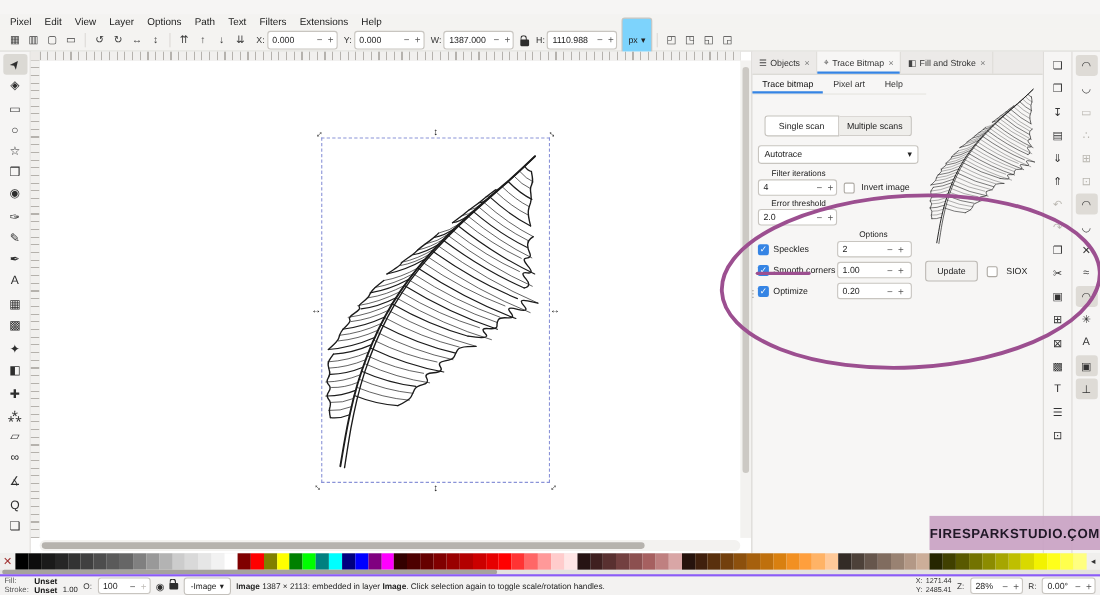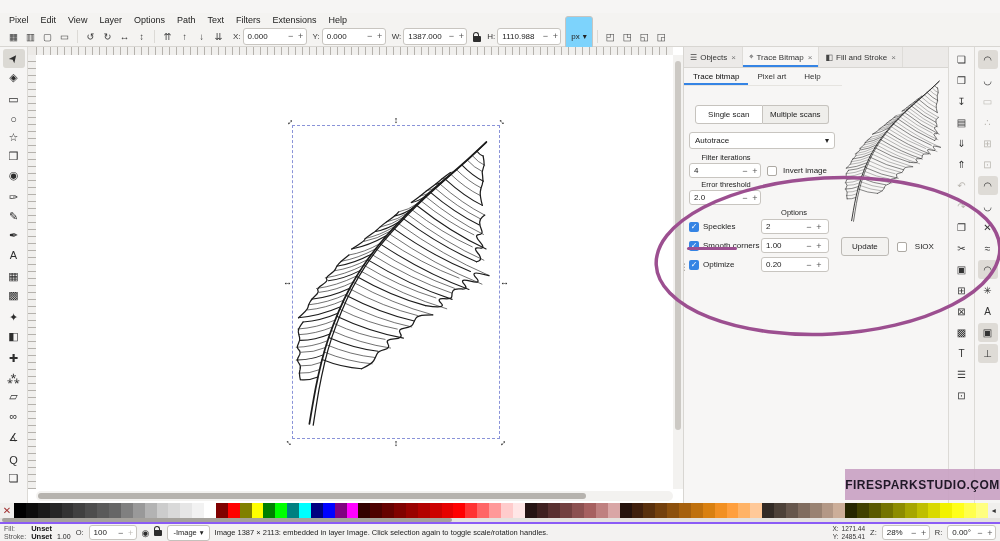--- a/index.html
+++ b/index.html
@@ -92,21 +92,21 @@
   .palette-scroll div{position:absolute;left:2px;top:0;height:4px;width:45%;background:#a5a29d;border-radius:2px}
   .statusbar{position:absolute;left:0;top:522px;width:100%;height:19px;background:#f3f2f1;border-top:2px solid #8b5cf6;display:flex;align-items:center;font-size:8px;box-sizing:border-box;padding:0 4px;gap:5px}
   .fs-grid{display:grid;grid-template-columns:auto auto auto;column-gap:5px;row-gap:0;font-size:7px;line-height:8px;align-items:center}
   .fs-lab{color:#555}
   .fs-val{font-weight:bold;color:#111;font-size:7.5px}
   .sb-spin{height:13px}
   .sb-spin .val{min-width:18px}
   .eye{font-size:9px;color:#2d2d2d}
   .layerbtn{display:flex;align-items:center;gap:3px;background:#fff;border:1px solid #c4c1bc;border-radius:3px;height:14px;padding:0 5px;font-size:7.5px}
   .sb-msg{flex:1;color:#222;font-size:7.5px;white-space:nowrap;overflow:hidden}
-  .sb-msg b{font-weight:normal}
+  .sb-msg b{font-weight:bold}
   .xy-grid{display:grid;grid-template-columns:auto auto;column-gap:3px;font-size:6.5px;line-height:7.5px;text-align:right;color:#333}
   .zr-lab{font-size:7.5px;color:#333}
   
   .tooltip{position:absolute;left:750px;top:254px;width:218px;background:#3b3b3b;color:#f2f2f2;font-size:7.5px;line-height:1.45;padding:5px 9px;border-radius:2px;box-sizing:border-box;box-shadow:0 1px 3px rgba(0,0,0,.4)}
   .annotation{position:absolute;left:648px;top:170px;width:357px;height:176px;pointer-events:none}
   .opt-underline{position:absolute;left:687px;top:247px;width:50px;height:2.5px;background:#9c4f90;border-radius:2px}
   .watermark{position:absolute;left:845px;top:469px;width:155px;height:31px;background:rgba(201,162,196,0.93);display:flex;align-items:center;justify-content:center;font-size:12px;font-weight:bold;letter-spacing:.5px;color:#201827}
 </style>
 </head>
 <body>

